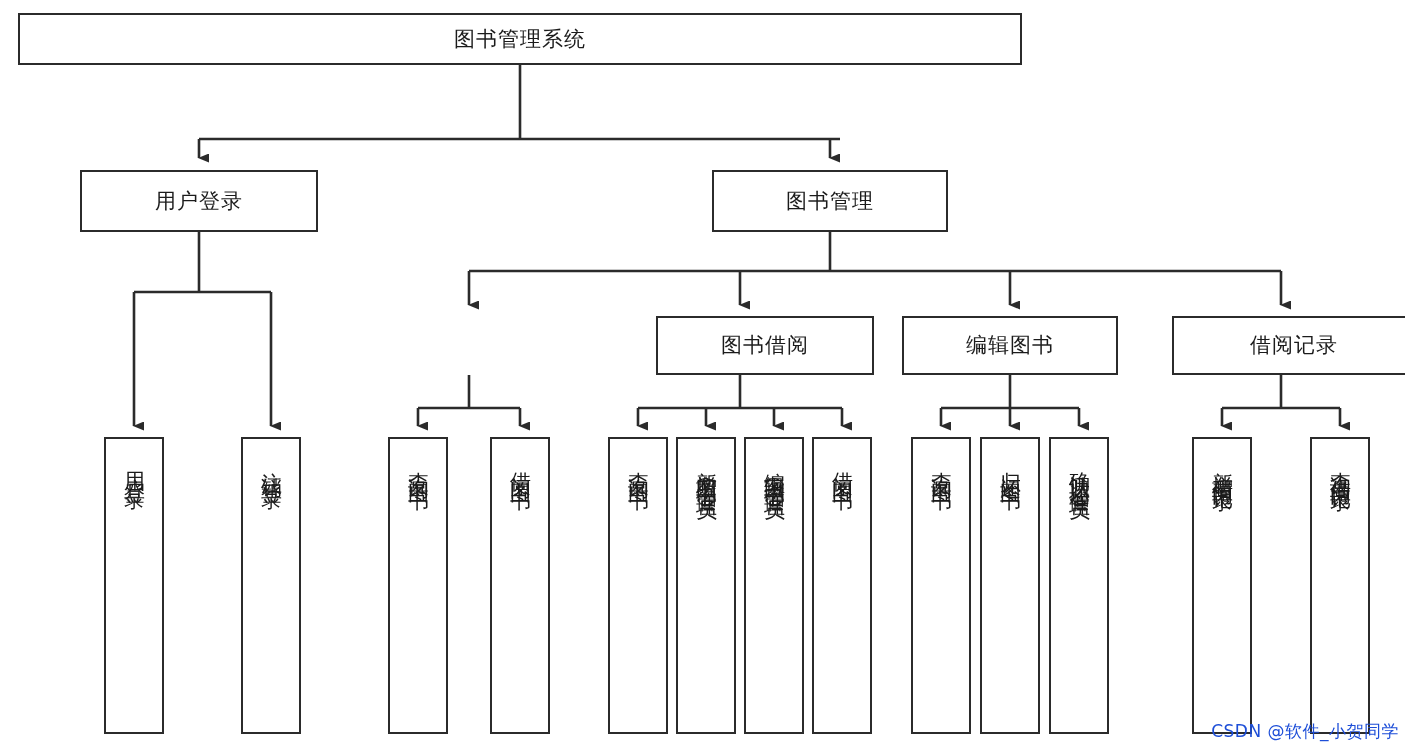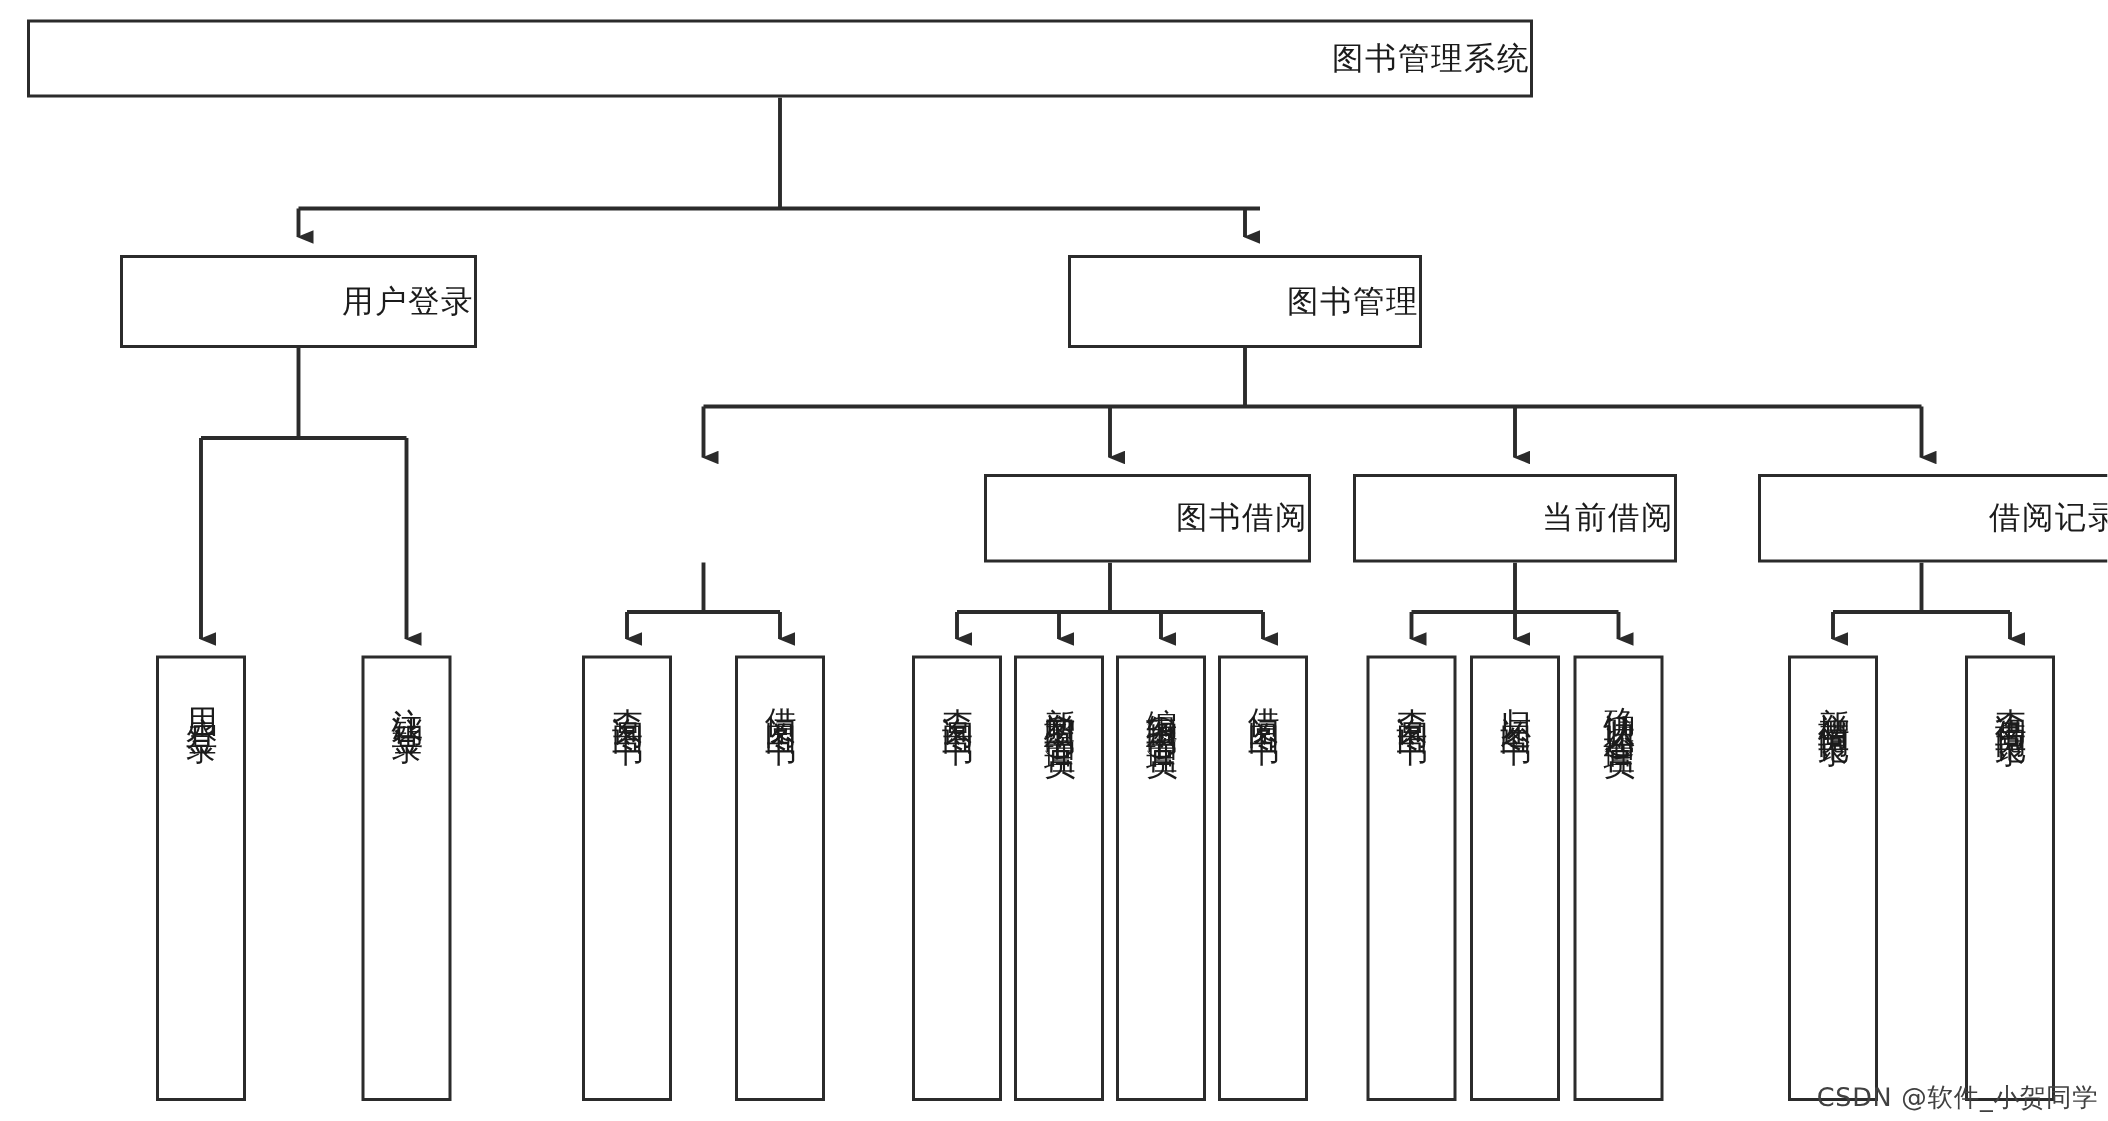--- a/index.html
+++ b/index.html
@@ -26,21 +26,21 @@
     height: 747px;
     pointer-events: none;
   }
   .node {
     position: absolute;
     box-sizing: border-box;
     border: 2.5px solid #2b2b2b;
     background: #ffffff;
     display: flex;
     align-items: center;
-    justify-content: flex-end;
+    justify-content: center;
     z-index: 2;
   }
   .node .label {
     font-size: 21px;
     line-height: 1.15;
     color: #1b1b1b;
     letter-spacing: 1px;
     white-space: nowrap;
   }
   
@@ -59,21 +59,21 @@
     transform: translateX(0px);
   }
   .node.leaf.tall .label {
     letter-spacing: 4px;
   }
   .watermark {
     position: absolute;
     right: 6px;
     bottom: 4px;
     font-size: 17px;
-    color: #404040;
+    color: #1d4ed8;
     z-index: 5;
     white-space: nowrap;
     letter-spacing: 0.5px;
   }
 </style>
 </head>
 <body>
 
 <div id="canvas">
 
@@ -135,21 +135,21 @@
     <span class="label">用户登录</span>
   </div>
   <div class="node" style="left:712px; top:170px; width:236px; height:62px;">
     <span class="label">图书管理</span>
   </div>
 
   <div class="node" style="left:656px; top:316px; width:218px; height:59px;">
     <span class="label">图书借阅</span>
   </div>
   <div class="node" style="left:902px; top:316px; width:216px; height:59px;">
-    <span class="label">当前借阅</span>
+    <span class="label">编辑图书</span>
   </div>
   <div class="node" style="left:1172px; top:316px; width:244px; height:59px;">
     <span class="label">借阅记录</span>
   </div>
 
   <div class="node leaf" style="left:104px; top:437px; width:60px; height:297px;">
     <span class="label">用户登录</span>
   </div>
   <div class="node leaf" style="left:241px; top:437px; width:60px; height:297px;">
     <span class="label">注销登录</span>

